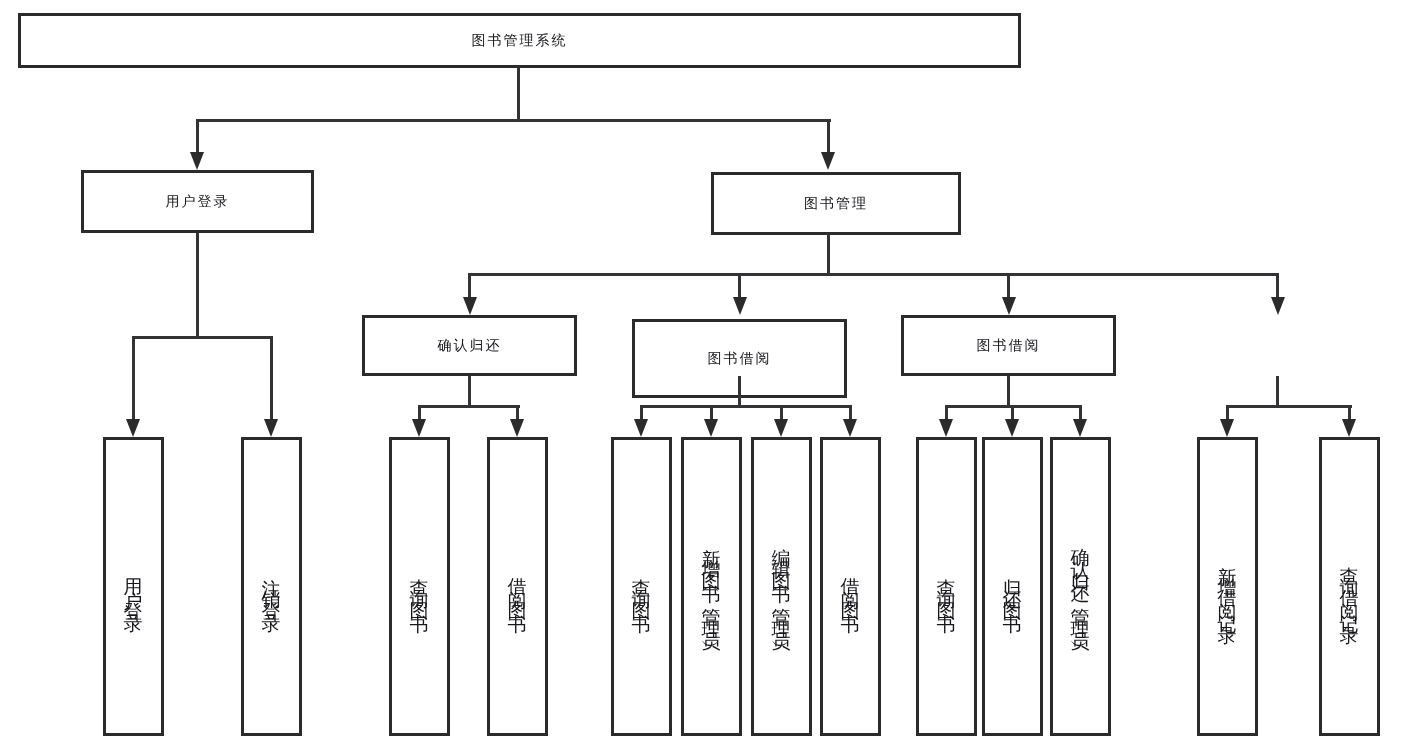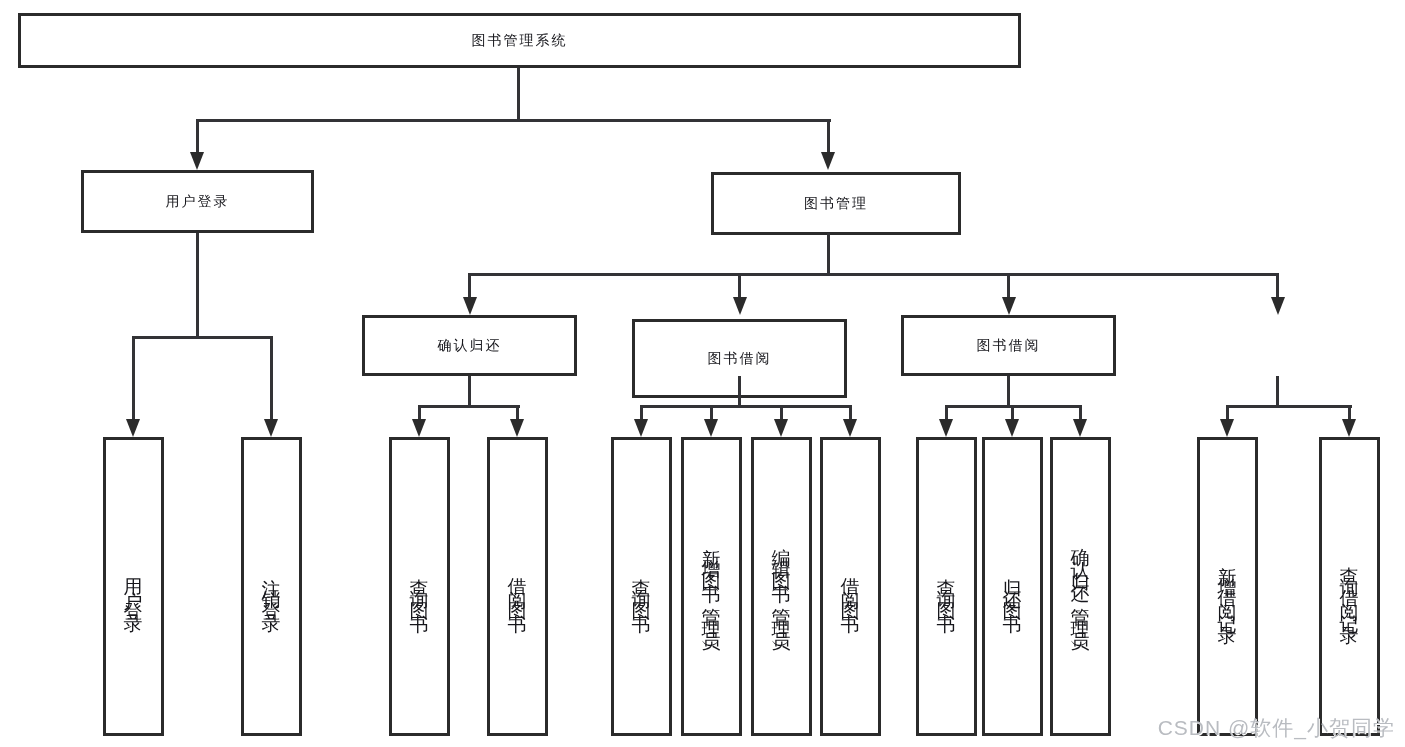--- a/index.html
+++ b/index.html
@@ -188,15 +188,14 @@
     <span class="vlabel">确认归还（管理员）</span>
   </div>
 
   <div class="box vbox" style="left:1197px;">
     <span class="vlabel">新增借阅记录</span>
   </div>
   <div class="box vbox" style="left:1319px;">
     <span class="vlabel">查询借阅记录</span>
   </div>
 
-  <div class="watermark">CSDN @软件_小贺同学</div>
 
 </div>
 
 </body></html>

